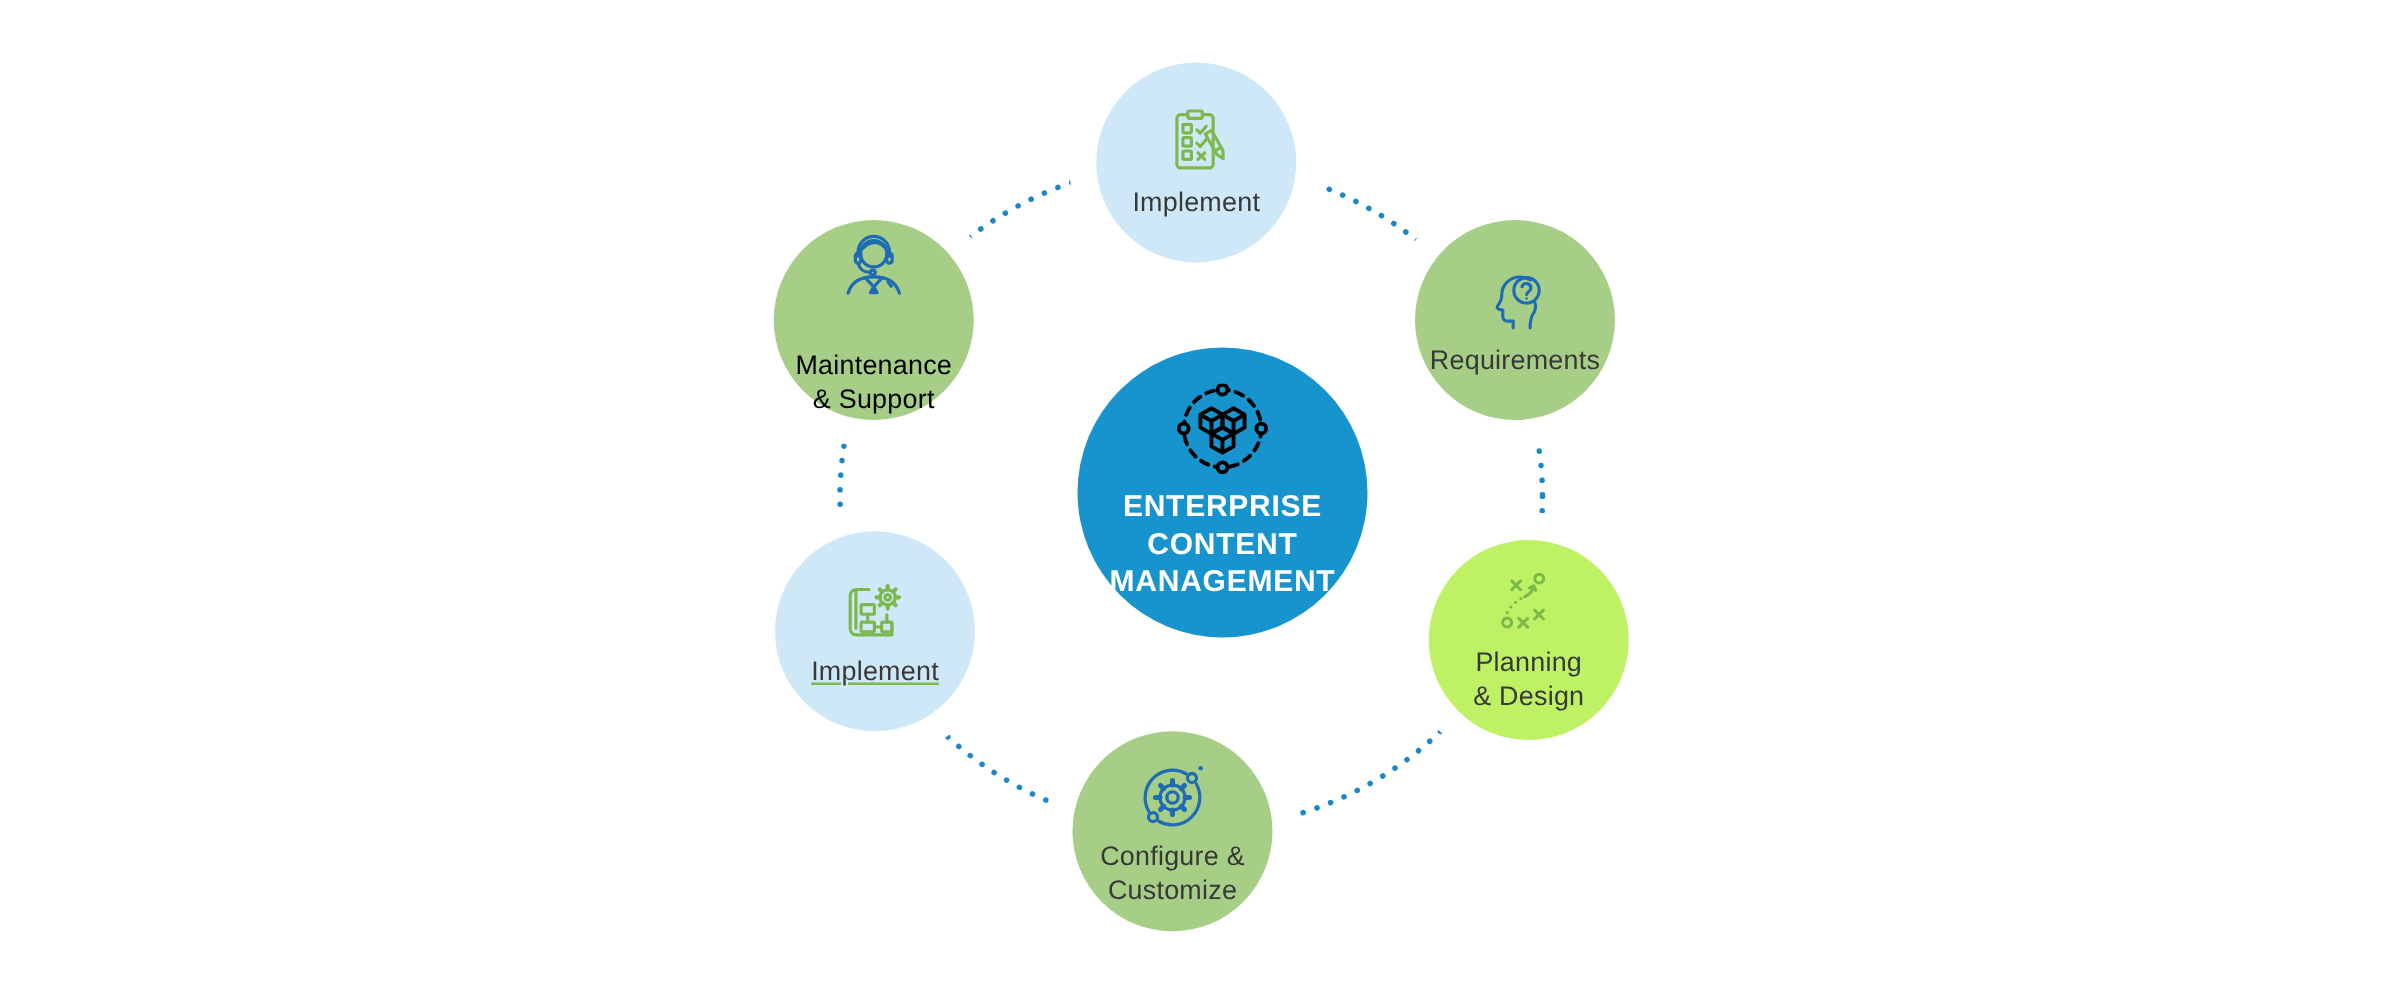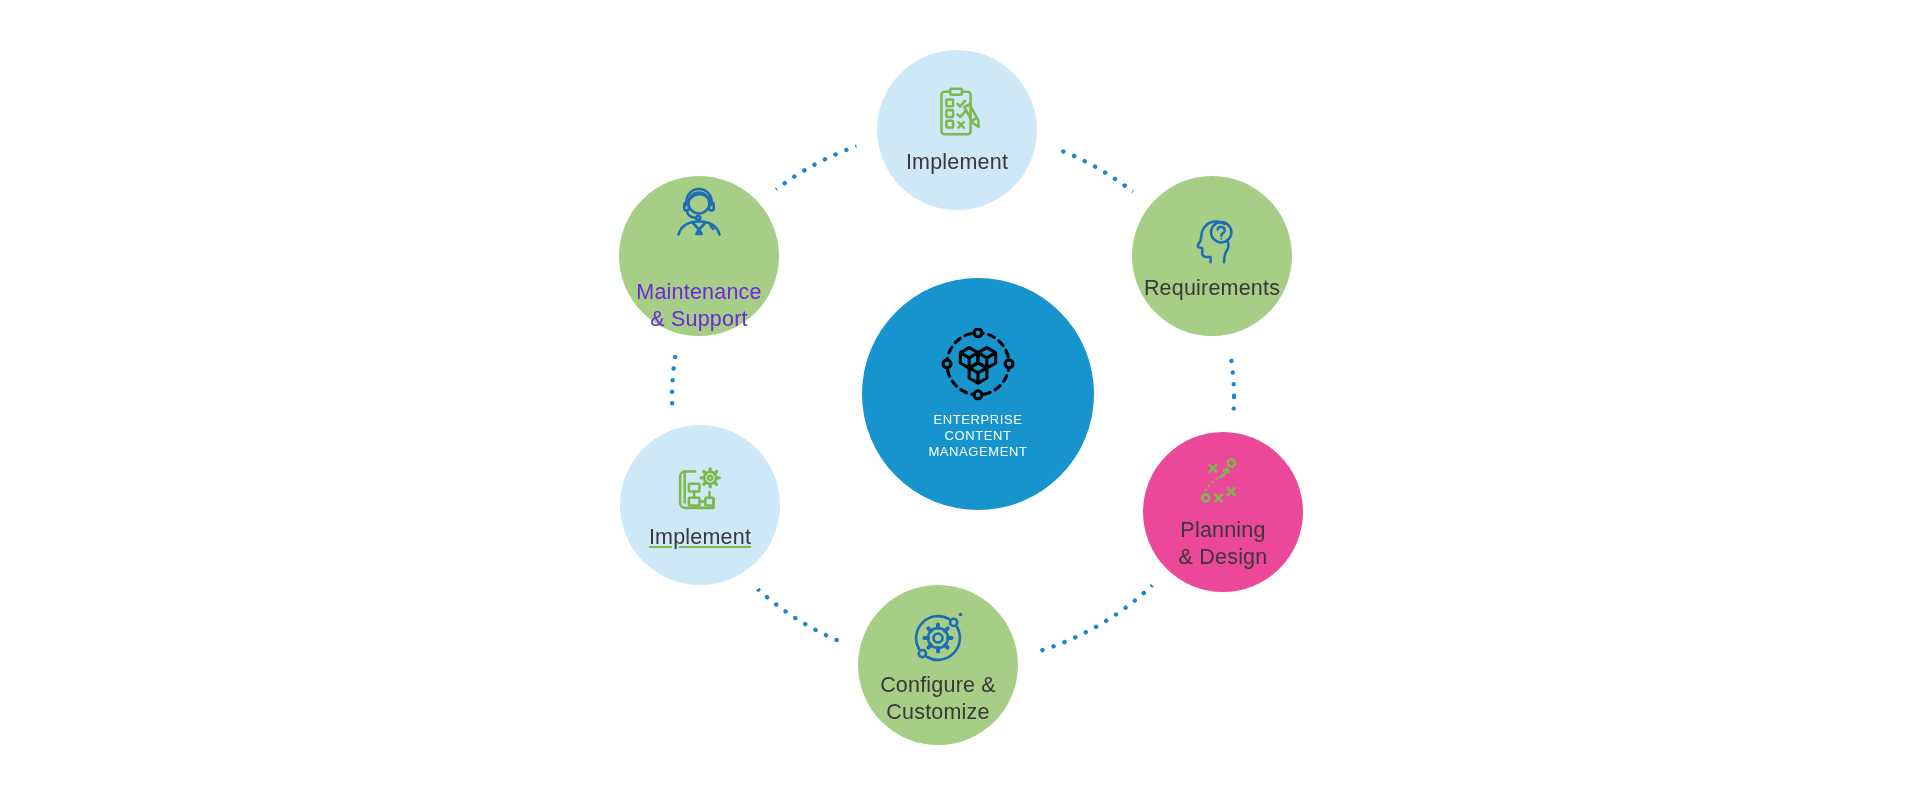--- a/index.html
+++ b/index.html
@@ -5,21 +5,21 @@
   html,body{margin:0;padding:0;background:#fff;}
   body{width:1920px;height:800px;overflow:hidden;font-family:"Liberation Sans","DejaVu Sans",sans-serif;}
   .stage{position:relative;width:1920px;height:800px;background:#fff;}
   .ring-svg{position:absolute;left:0;top:0;z-index:0;}
   .node{position:absolute;border-radius:50%;display:flex;flex-direction:column;align-items:center;justify-content:center;text-align:center;z-index:1;}
   .sat{width:160px;height:160px;box-shadow:0 0 0 22px #fff;}
   .sat .icon{line-height:0;margin-bottom:5px;}
   .sat .label{font-size:21.5px;font-weight:400;color:#383838;line-height:1.22;white-space:pre-line;letter-spacing:.2px;}
   .center-node{width:232px;height:232px;z-index:2;}
   .center-node .icon{line-height:0;margin-bottom:10px;}
-  .center-label{font-size:13px;font-weight:400;color:#fff;letter-spacing:.6px;line-height:1.25;white-space:pre-line;}
+  .center-label{font-size:24px;font-weight:700;color:#fff;letter-spacing:.6px;line-height:1.25;white-space:pre-line;}
   .center-node .ring-node{fill:var(--center-bg,#1793ce);}
   
   .n-evaluation{left:877px;top:50px;}
   .n-requirements{left:1132px;top:176px;}
   .n-planning{left:1143px;top:432px;}
   .n-configure{left:858px;top:585px;}
   .n-implement{left:620px;top:425px;}
   .n-maintenance{left:619px;top:176px;}
   .center-node{left:862px;top:278px;}
   svg.ic{stroke:currentColor;fill:none;stroke-width:2.6;stroke-linecap:round;stroke-linejoin:round;}
@@ -82,21 +82,21 @@
         <path d="M30.5 54v-5.5h-4.8a3.8 3.8 0 0 1-3.8-3.8v-5.2l-3.2-.9c-1.3-.4-1.8-1.7-1-2.8 2-2.7 3.3-4.9 3.3-8.3C21 18.3 27.8 12 36 12c3.2 0 6.2.9 8.7 2.5"></path>
         <path d="M48.3 32.5c1.2 3.6.7 7.2-1.4 10.2-1.8 2.6-2.4 4.6-2.4 11.3"></path>
         <circle cx="41.5" cy="23" r="10.5"></circle>
         <path d="M37.8 20a3.8 3.8 0 0 1 7.4 1.2c0 2.4-3.6 3-3.6 5.3"></path>
         <circle cx="41.6" cy="29.8" r="1" fill="currentColor" stroke="none"></circle>
       </svg>
     </span>
     <div class="label" style="color: rgb(56, 56, 56);">Requirements</div>
   </div>
 
-  <div class="node sat n-planning" style="background: #ec4899; color: rgb(125, 184, 76);">
+  <div class="node sat n-planning" style="background: #bef264; color: rgb(125, 184, 76);">
     <span class="icon">
       <svg class="ic" width="60" height="58" viewBox="0 0 64 62">
         <path d="M17.5 11.5l7.5 7.5M25 11.5l-7.5 7.5"></path>
         <circle cx="41" cy="9.5" r="3.8"></circle>
         <path d="M11.5 44c2.5-8.5 8.5-15.5 17-19" stroke-dasharray="0.1 5.6"></path>
         <path d="M28.5 25c4-1.7 6.5-4.5 7.8-8.3"></path>
         <path d="M32.6 17.6l3.7-1.9 1.7 3.9"></path>
         <circle cx="13.5" cy="47" r="3.8"></circle>
         <path d="M23.5 43.5l7.5 7.5M31 43.5l-7.5 7.5"></path>
         <path d="M37 36.5l7.5 7.5M44.5 36.5l-7.5 7.5"></path>
@@ -153,17 +153,17 @@
         <rect x="17.3" y="22.5" width="4.4" height="8" rx="2.2"></rect>
         <rect x="42.3" y="22.5" width="4.4" height="8" rx="2.2"></rect>
         <path d="M19.7 30.5c.6 4.8 4.8 7.3 9.3 7.5"></path>
         <circle cx="31.2" cy="38" r="2"></circle>
         <path d="M11.5 54.5c2.5-8.5 9.5-13 20.5-13s18 4.5 20.5 13"></path>
         <path d="M25.5 42.5l6.5 7 6.5-7"></path>
         <path d="M32 49.5l-2.6 4.5h5.2z"></path>
         <path d="M43.5 45.5l2.5 3.5"></path>
       </svg>
     </span>
-    <div class="label" style="color: #6d28d9; margin-top: 32px;">Maintenance
+    <div class="label" style="color: #000000; margin-top: 32px;">Maintenance
 &amp; Support</div>
   </div>
 
 </div>
 
 </body></html>

